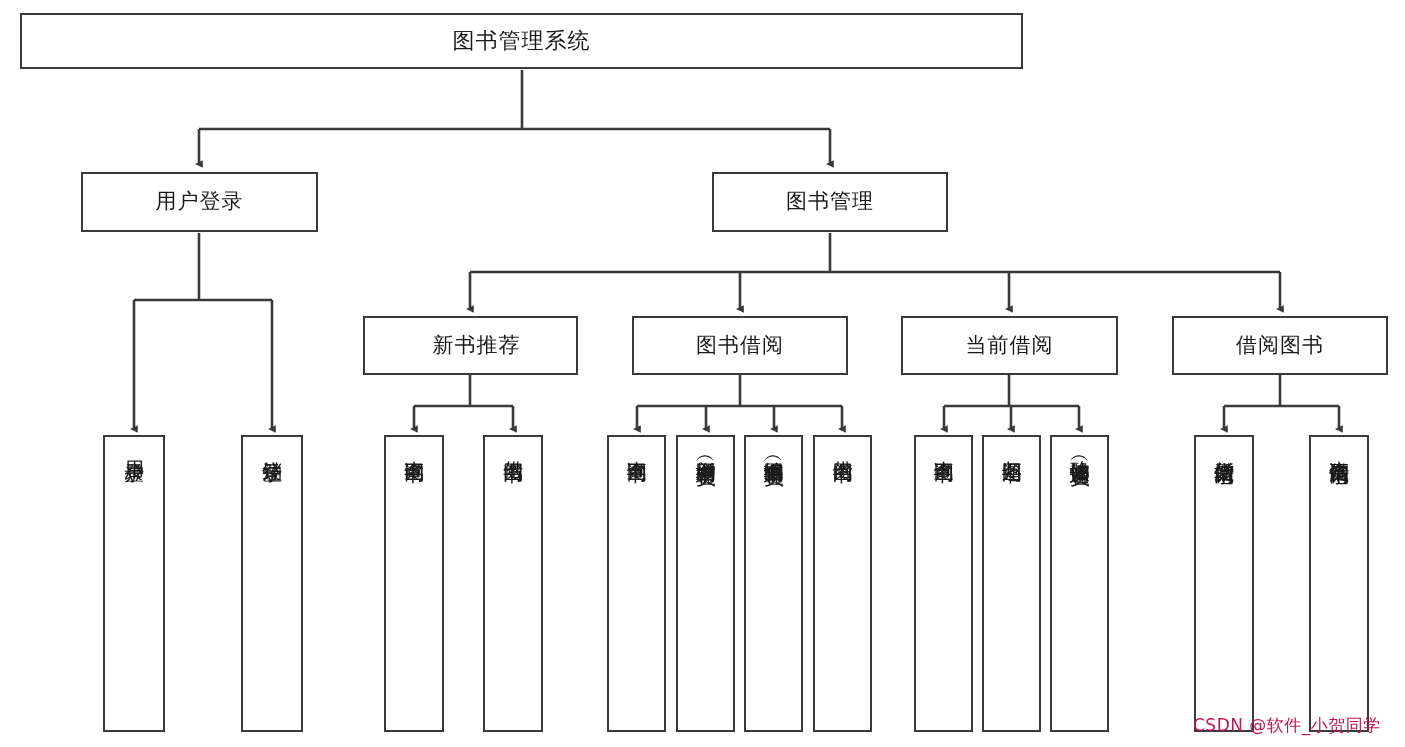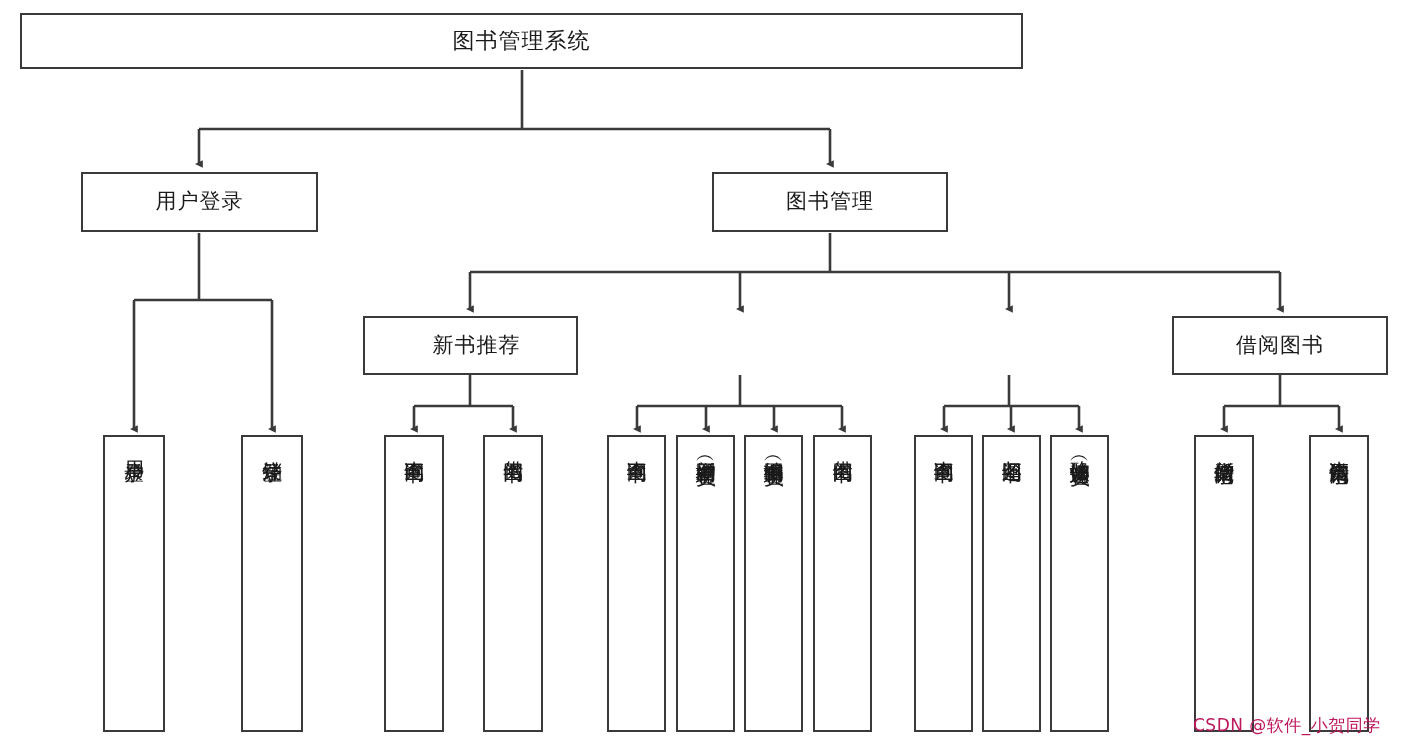--- a/index.html
+++ b/index.html
@@ -131,20 +131,26 @@
   <div class="node node-h" style="left:81px; top:172px; width:237px; height:60px;">
     <span class="node-label">用户登录</span>
   </div>
   <div class="node node-h" style="left:712px; top:172px; width:236px; height:60px;text-align:right;">
     <span class="node-label">图书管理</span>
   </div>
 
   <div class="node node-h" style="left:363px; top:316px; width:215px; height:59px;padding-left:12px;">
     <span class="node-label">新书推荐</span>
   </div>
+  <div class="node node-h" style="left:632px; top:316px; width:216px; height:59px;">
+    <span class="node-label">图书借阅</span>
+  </div>
+  <div class="node node-h" style="left:901px; top:316px; width:217px; height:59px;">
+    <span class="node-label">当前借阅</span>
+  </div>
   <div class="node node-h" style="left:1172px; top:316px; width:216px; height:59px;">
     <span class="node-label">借阅图书</span>
   </div>
 
   <div class="node node-v" style="left:103px; top:435px; width:62px; height:297px;">
     <span class="node-label">用户登录</span>
   </div>
   <div class="node node-v" style="left:241px; top:435px; width:62px; height:297px;">
     <span class="node-label">注销登录</span>
   </div>

